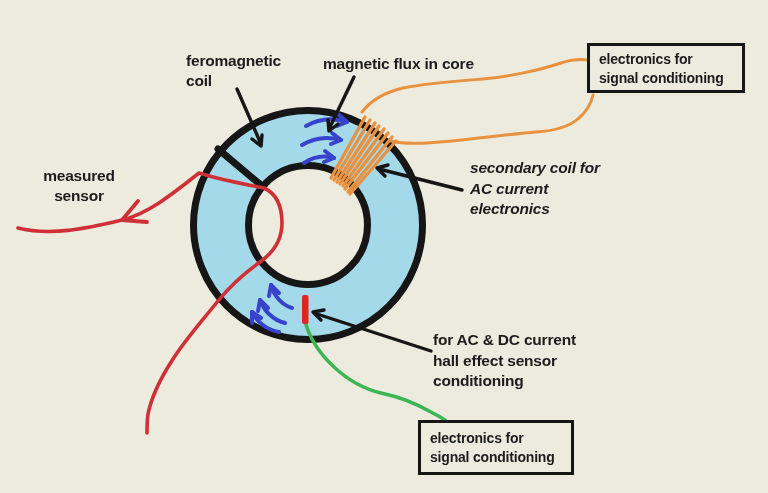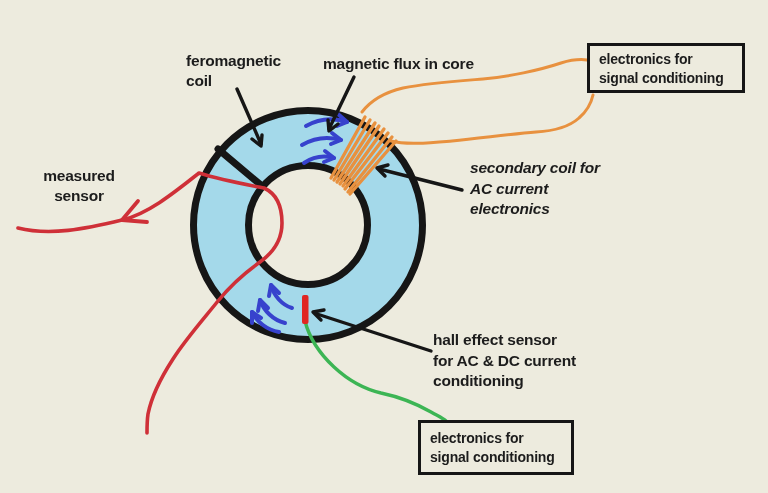--- a/index.html
+++ b/index.html
@@ -127,22 +127,22 @@
     <div>AC current</div>
     <div>electronics</div>
   </div>
 
   <div class="label" style="left:36px;top:166px;width:86px;text-align:center;">
     <div>measured</div>
     <div>sensor</div>
   </div>
 
   <div class="label" style="left:433px;top:330px;line-height:20.5px;">
+    <div>for AC &amp; DC current</div>
     <div>hall effect sensor</div>
-    <div>for AC &amp; DC current</div>
     <div>conditioning</div>
   </div>
 
   <div class="ebox" style="left:418px;top:420px;width:156px;height:55px;padding-top:6px;">
     <div>electronics for</div>
     <div>signal conditioning</div>
   </div>
 
 </div>
 

